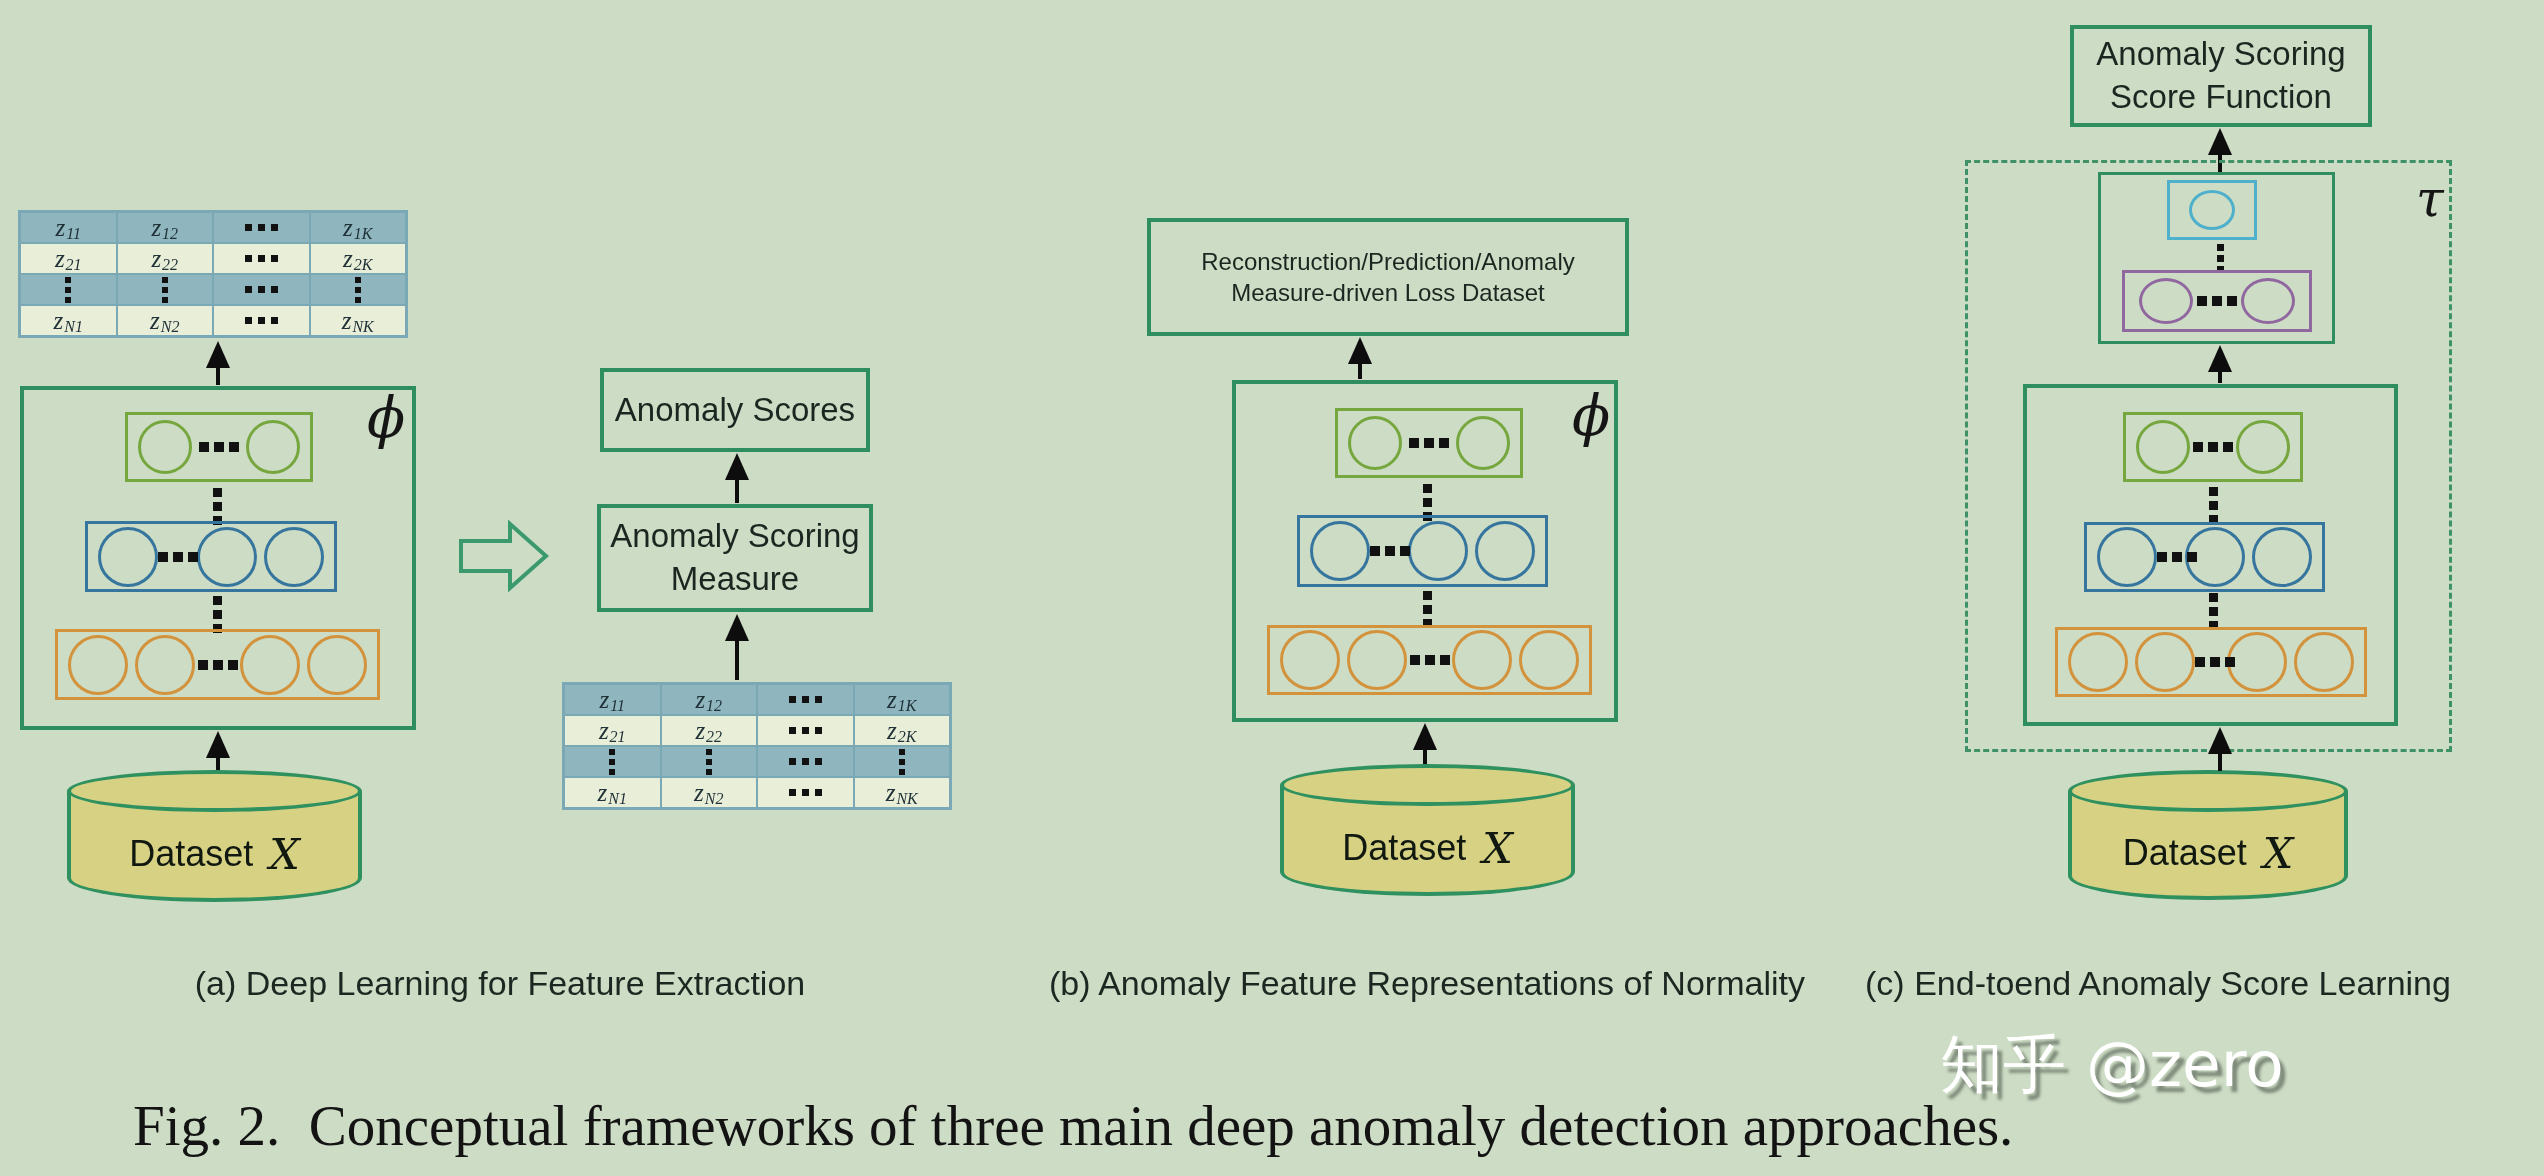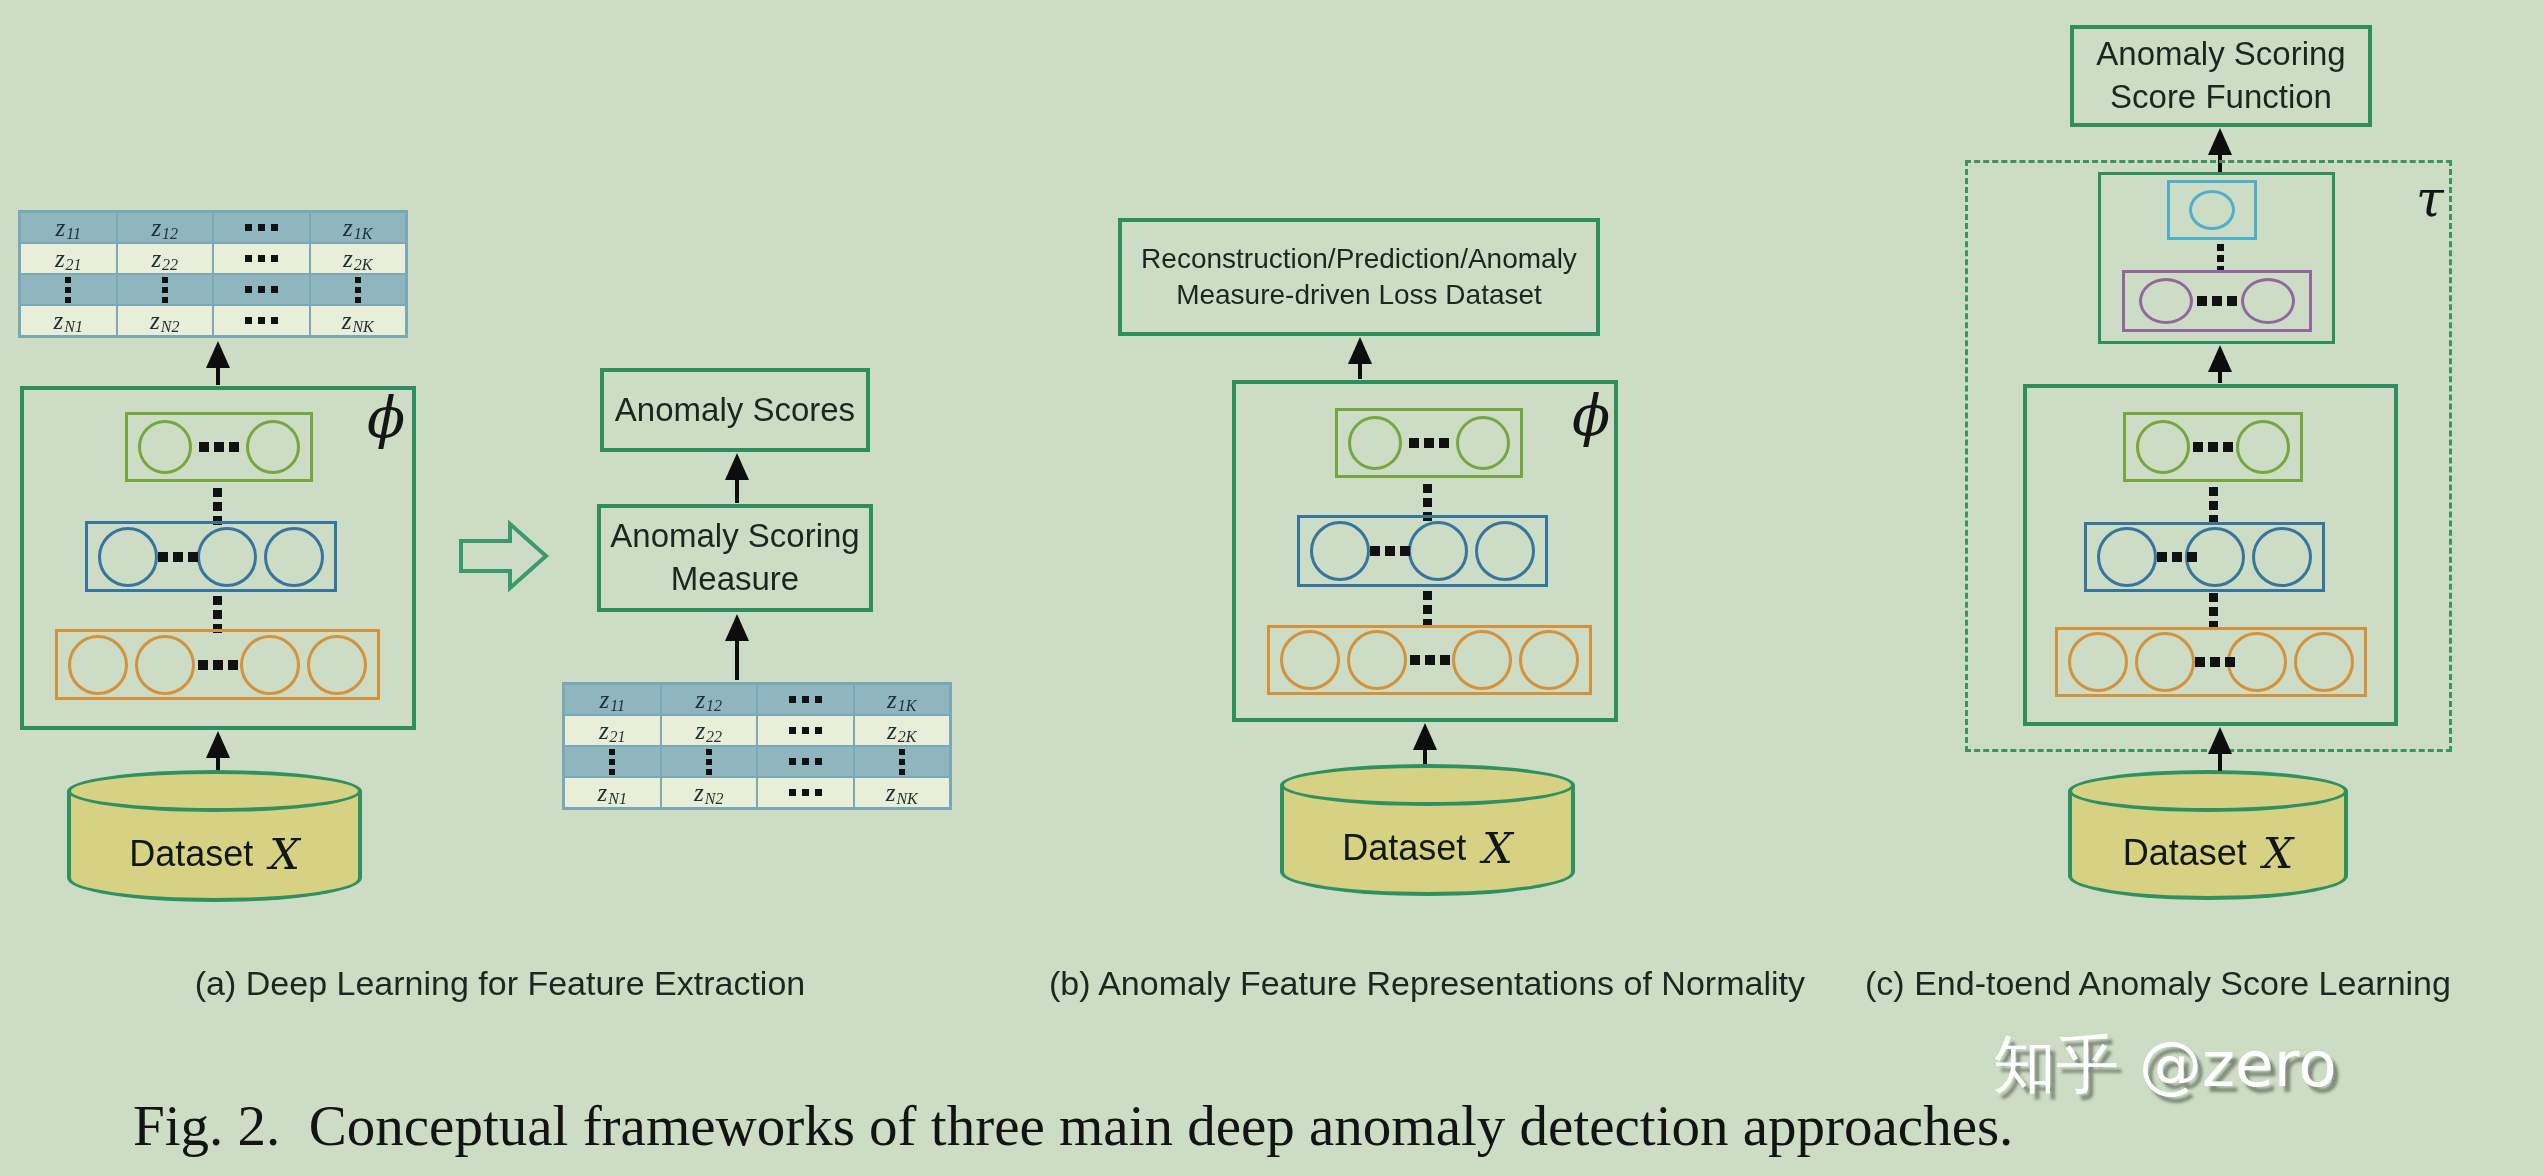--- a/index.html
+++ b/index.html
@@ -3,21 +3,21 @@
 <meta charset="utf-8">
 <style>
   html,body{margin:0;padding:0;background:#cddcc4;}
   #stage{position:relative;width:2544px;height:1176px;background:#cddcc4;overflow:hidden;
          font-family:"Liberation Sans",sans-serif;color:#1d2721;}
 
   
   .box{position:absolute;border:4px solid #2e8e60;box-sizing:border-box;display:flex;
        flex-direction:column;align-items:center;justify-content:center;text-align:left;
        font-size:33px;line-height:1.3;color:#1c2620;}
-  .box.small-font{font-size:28px;}
+  .box.small-font{font-size:24px;margin-left:29px;}
   .netbox{position:absolute;border:4px solid #2e8e60;box-sizing:border-box;}
   .dashedbox{position:absolute;border:3.5px dashed #3f9268;box-sizing:border-box;}
 
   
   .greek{position:absolute;font-family:"DejaVu Serif",serif;font-style:italic;
          font-size:56px;color:#151515;line-height:1;}
 
   
   .layer{position:absolute;box-sizing:border-box;border:3.5px solid currentColor;
          display:flex;align-items:center;justify-content:space-between;padding:0 10px;}
@@ -73,21 +73,21 @@
            border:4px solid #2f9060;border-top:none;box-sizing:border-box;
            border-radius:0 0 50% 50% / 0 0 24px 24px;z-index:1;}
   .cyl-label{position:absolute;left:0;right:0;top:44px;bottom:8px;display:flex;
            align-items:center;justify-content:center;gap:16px;font-size:36px;color:#101810;z-index:3;}
   .dsx{font-family:"DejaVu Serif",serif;font-size:43px;font-style:italic;}
 
   
   .subcap{position:absolute;top:964px;font-size:34px;color:#1d2721;text-align:center;white-space:nowrap;}
   .figcap{position:absolute;left:133px;top:1093px;font-size:57px;color:#131313;white-space:nowrap;
           font-family:"Liberation Serif",serif;}
-  .watermark{position:absolute;left:1993px;top:1022px;font-size:63px;color:#ffffff;white-space:nowrap;
+  .watermark{position:absolute;left:1940px;top:1022px;font-size:63px;color:#ffffff;white-space:nowrap;
           z-index:6;font-family:"DejaVu Sans",sans-serif;
           text-shadow:5px 6px 3px rgba(75,85,75,0.6);}
 
   .hollow-arrow{position:absolute;left:458px;top:520px;}
 </style>
 </head>
 <body>
 
 <div id="stage">
 

